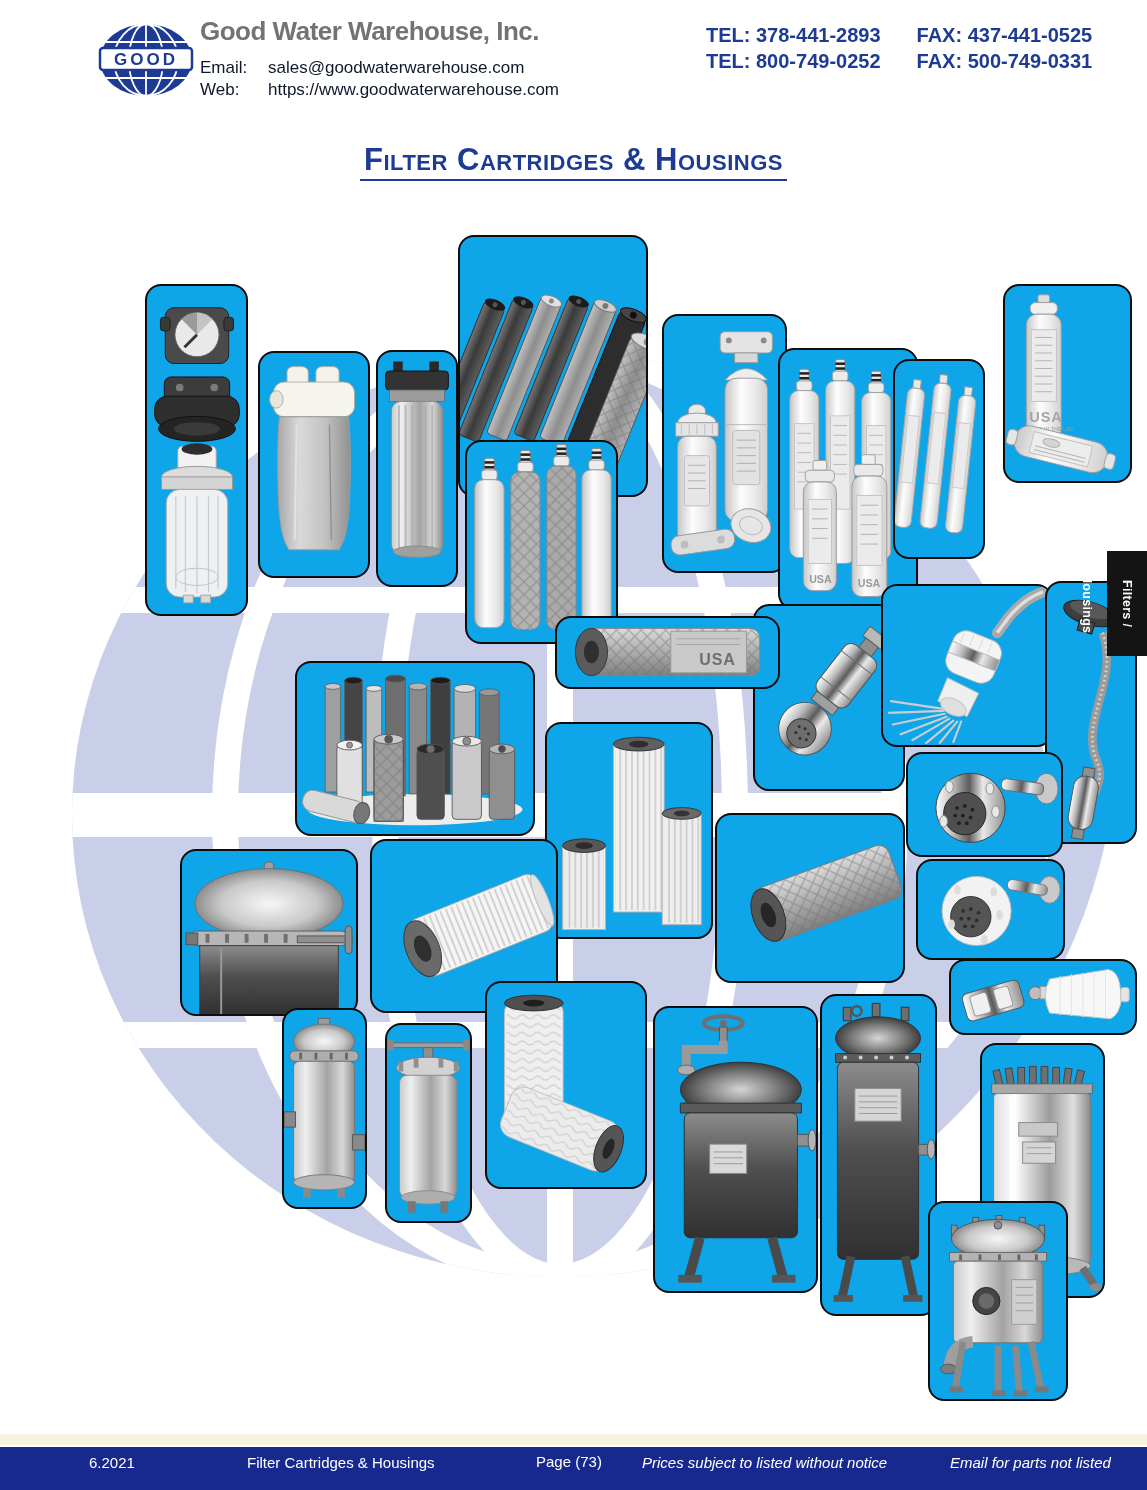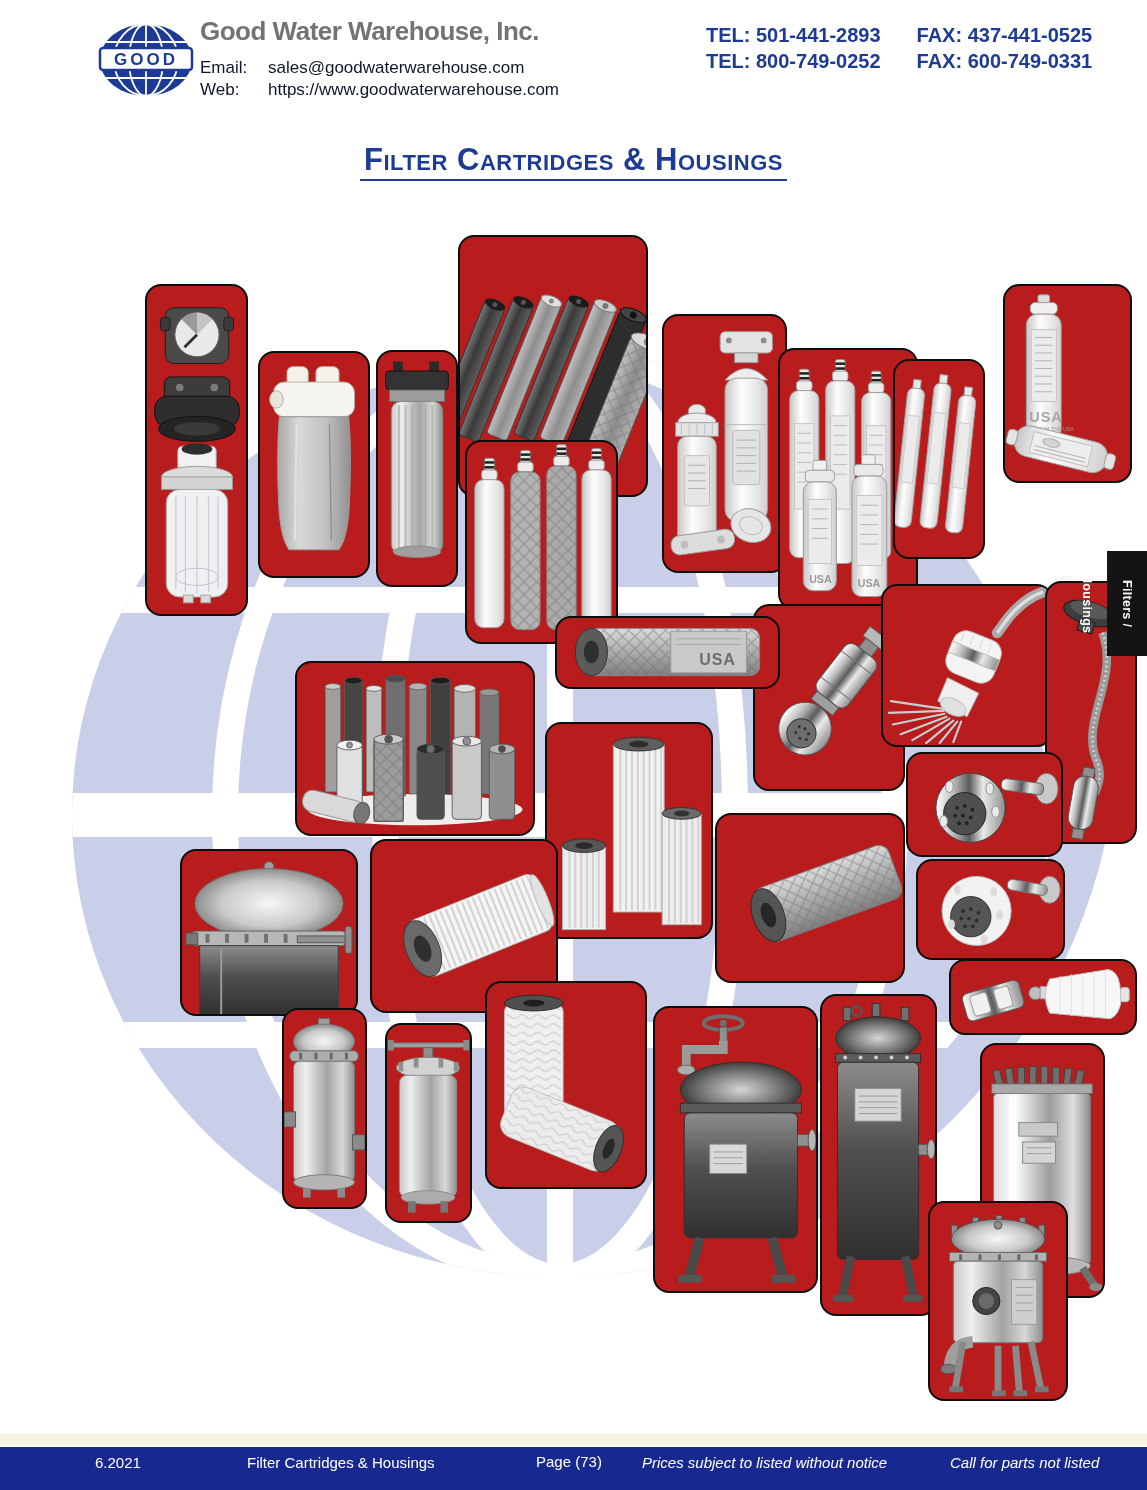--- a/index.html
+++ b/index.html
@@ -13,31 +13,31 @@
   .contact .lab{display:inline-block;width:68px;}
   .phones{position:absolute;left:706px;top:22px;font-size:20px;font-weight:bold;color:#1d3b94;line-height:26px;white-space:nowrap;}
   .phones .cell{display:inline-block;}
   .phones .c1{width:205px;}
   
   .title-wrap{position:absolute;left:0;top:142px;width:100%;text-align:center;}
   .page-title{display:inline-block;font-size:31px;font-weight:bold;color:#1d3b94;
               font-variant:small-caps;letter-spacing:0.5px;border-bottom:2.5px solid #1d3b94;
               padding:0 4px 1px 4px;}
   
-  .pbox{position:absolute;background:#b91c1c;border:2.5px solid #0d0d0d;border-radius:16px;
+  .pbox{position:absolute;background:#0ea5e9;border:2.5px solid #0d0d0d;border-radius:16px;
         box-sizing:border-box;overflow:hidden;}
   .pbox svg{display:block;width:100%;height:100%;}
   .side-tab{position:absolute;left:1107px;top:551px;width:40px;height:105px;background:#141414;
             color:#ffffff;writing-mode:vertical-rl;text-align:center;font-size:12.5px;
             font-weight:bold;letter-spacing:0.3px;line-height:40px;}
   
   .cream-line{position:absolute;left:0;top:1434px;width:1147px;height:11px;background:#f7f2df;}
   .footer-bar{position:absolute;left:0;top:1447px;width:1147px;height:43px;background:#17298e;color:#ffffff;}
   .footer-bar span{position:absolute;top:7px;font-size:15px;white-space:nowrap;}
-  .f-date{left:95px;font-size:14px;}
+  .f-date{left:89px;font-size:14px;}
   .f-section{left:247px;}
   .f-page{left:536px;font-size:17px;font-weight:normal;top:6px !important;}
   .f-notice{left:642px;font-style:italic;}
   .f-call{left:950px;font-style:italic;}
   text{font-family:"Liberation Sans", sans-serif;}
 </style>
 </head>
 <body>
 
 <div class="page">
@@ -141,26 +141,26 @@
       <rect x="2" y="26" width="92" height="22" rx="3" fill="#ffffff" stroke="#1d3b94" stroke-width="2.5"></rect>
       <text x="48" y="43" text-anchor="middle" font-size="17" font-weight="bold" fill="#1d3b94" letter-spacing="3">GOOD</text>
     </svg>
     <div class="company-name">Good Water Warehouse, Inc.</div>
     <div class="contact">
       <div><span class="lab">Email:</span><span>sales@goodwaterwarehouse.com</span></div>
       <div><span class="lab">Web:</span><span>https://www.goodwaterwarehouse.com</span></div>
     </div>
     <div class="phones">
       <div>
-        <span class="cell c1"><span>TEL:</span> <span>501-441-2893</span></span>
+        <span class="cell c1"><span>TEL:</span> <span>378-441-2893</span></span>
         <span class="cell"><span>FAX:</span> <span>437-441-0525</span></span>
       </div>
       <div>
         <span class="cell c1"><span>TEL:</span> <span>800-749-0252</span></span>
-        <span class="cell"><span>FAX:</span> <span>600-749-0331</span></span>
+        <span class="cell"><span>FAX:</span> <span>500-749-0331</span></span>
       </div>
     </div>
   </header>
 
   <div class="title-wrap">
     <span class="page-title">Filter Cartridges &amp; Housings</span>
   </div>
 
   <svg class="abs" style="left:0;top:0" width="1147" height="1430" viewBox="0 0 1147 1430">
     <defs>
@@ -989,16 +989,16 @@
   </figure>
 
   <div class="side-tab">Filters / Housings</div>
 
   <div class="cream-line"></div>
   <footer class="footer-bar">
     <span class="f-date">6.2021</span>
     <span class="f-section">Filter Cartridges &amp; Housings</span>
     <span class="f-page">Page (73)</span>
     <span class="f-notice">Prices subject to listed without notice</span>
-    <span class="f-call">Call for parts not listed</span>
+    <span class="f-call">Email for parts not listed</span>
   </footer>
 
 </div>
 
 </body></html>

